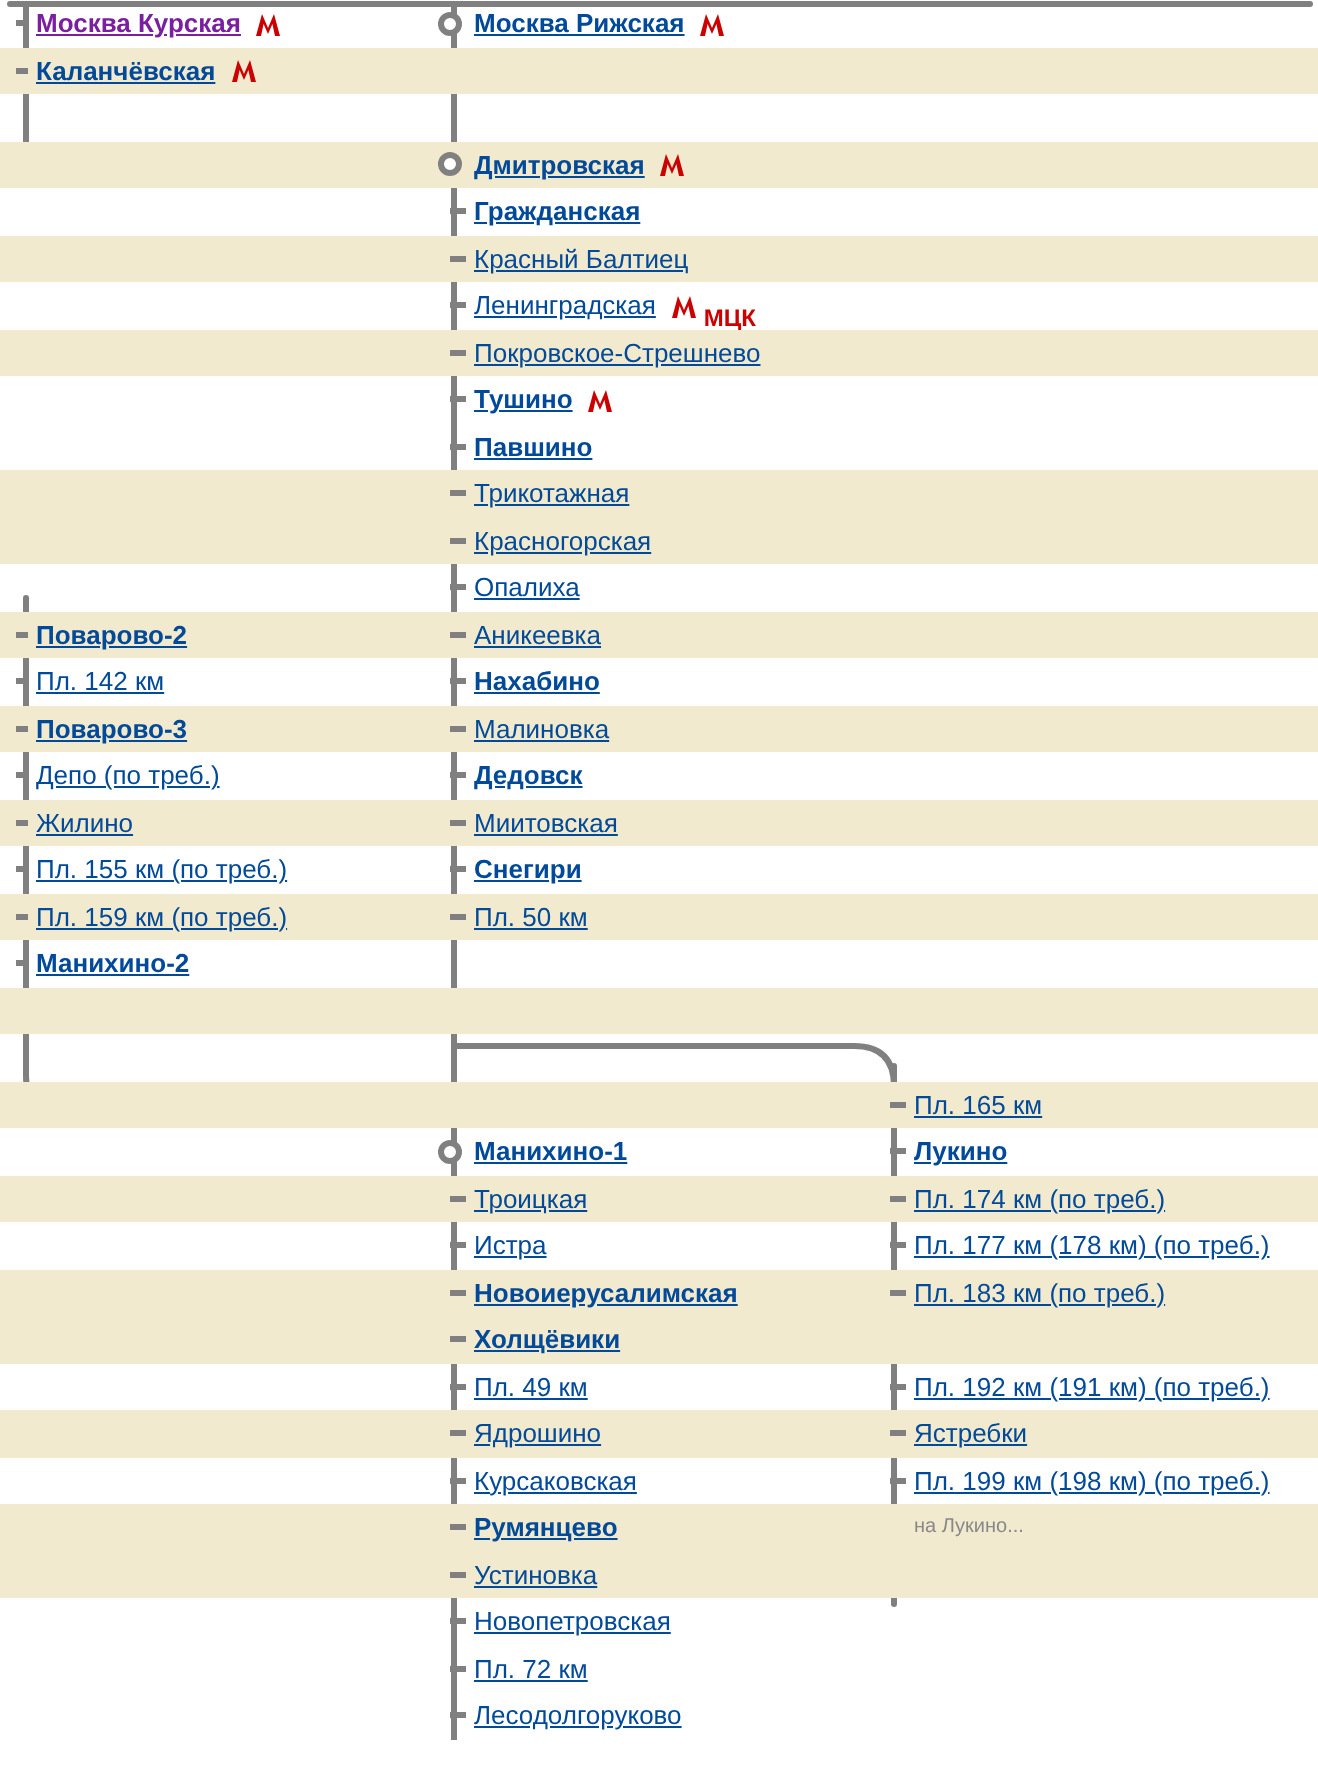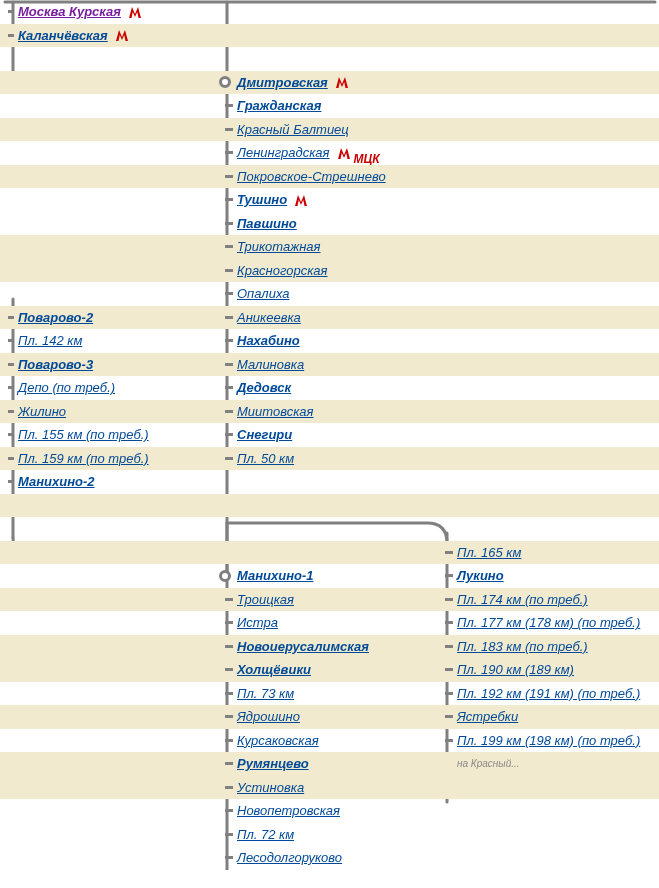--- a/index.html
+++ b/index.html
@@ -17,21 +17,20 @@
     left: 0;
     pointer-events: none;
     z-index: 1;
   }
   .row {
     display: flex;
     height: 23.5px;
     align-items: flex-start;
     position: relative;
     z-index: 2;
-    font-style: italic;
   }
   .row.odd { background: #f2eace; }
   .col {
     position: relative;
     display: flex;
     align-items: center;
     height: 100%;
   }
   .col1 { width: 225px; padding-left: 18px; }
   .col2 { width: 220px; padding-left: 12px; }
@@ -111,20 +110,29 @@
     <div class="row">
       <div class="col col1">
         <span class="tick"></span>
         <a href="#" class="station bold visited">Москва Курская</a>
         <span class="metro-icon">
           <svg width="16" height="14" viewBox="0 0 16 14">
             <path d="M2 13 L5 2 L8 9 L11 2 L14 13 L11.5 13 L10.2 7 L8 12 L5.8 7 L4.5 13 Z" fill="#cc0000"></path>
           </svg>
         </span>
       </div>
+      <div class="col col2">
+        <span class="junction" style="position:absolute;left:-6px;top:50%;transform:translateY(-50%);"></span>
+        <a href="#" class="station bold">Москва Рижская</a>
+        <span class="metro-icon">
+          <svg width="16" height="14" viewBox="0 0 16 14">
+            <path d="M2 13 L5 2 L8 9 L11 2 L14 13 L11.5 13 L10.2 7 L8 12 L5.8 7 L4.5 13 Z" fill="#cc0000"></path>
+          </svg>
+        </span>
+      </div>
       <div class="col col3"></div>
     </div>
     <div class="row odd">
       <div class="col col1">
         <span class="tick"></span>
         <a href="#" class="station bold">Каланчёвская</a>
         <span class="metro-icon">
           <svg width="16" height="14" viewBox="0 0 16 14">
             <path d="M2 13 L5 2 L8 9 L11 2 L14 13 L11.5 13 L10.2 7 L8 12 L5.8 7 L4.5 13 Z" fill="#cc0000"></path>
           </svg>
@@ -379,30 +387,26 @@
         <span class="tick"></span>
         <a href="#" class="station">Пл. 183 км (по треб.)</a>
       </div>
     </div>
     <div class="row odd">
       <div class="col col1"></div>
       <div class="col col2">
         <span class="tick"></span>
         <a href="#" class="station bold">Холщёвики</a>
       </div>
-      <div class="col col3">
-        <span class="tick"></span>
-        <a href="#" class="station">Пл. 190 км (189 км)</a>
-      </div>
-    </div>
-    <div class="row">
-      <div class="col col1"></div>
-      <div class="col col2">
-        <span class="tick"></span>
-        <a href="#" class="station">Пл. 73 км</a>
+    </div>
+    <div class="row">
+      <div class="col col1"></div>
+      <div class="col col2">
+        <span class="tick"></span>
+        <a href="#" class="station">Пл. 49 км</a>
       </div>
       <div class="col col3">
         <span class="tick"></span>
         <a href="#" class="station">Пл. 192 км (191 км) (по треб.)</a>
       </div>
     </div>
     <div class="row odd">
       <div class="col col1"></div>
       <div class="col col2">
         <span class="tick"></span>
@@ -424,21 +428,21 @@
         <a href="#" class="station">Пл. 199 км (198 км) (по треб.)</a>
       </div>
     </div>
     <div class="row odd">
       <div class="col col1"></div>
       <div class="col col2">
         <span class="tick"></span>
         <a href="#" class="station bold">Румянцево</a>
       </div>
       <div class="col col3">
-        <span class="note">на Красный...</span>
+        <span class="note">на Лукино...</span>
       </div>
     </div>
     <div class="row odd">
       <div class="col col1"></div>
       <div class="col col2">
         <span class="tick"></span>
         <a href="#" class="station">Устиновка</a>
       </div>
       <div class="col col3"></div>
     </div>

